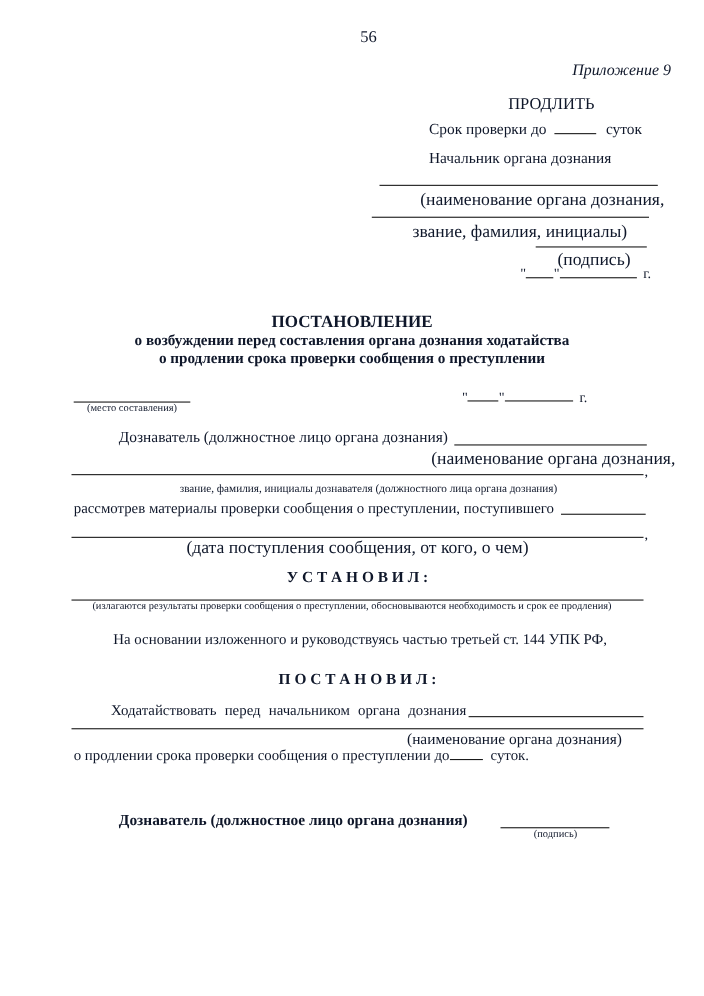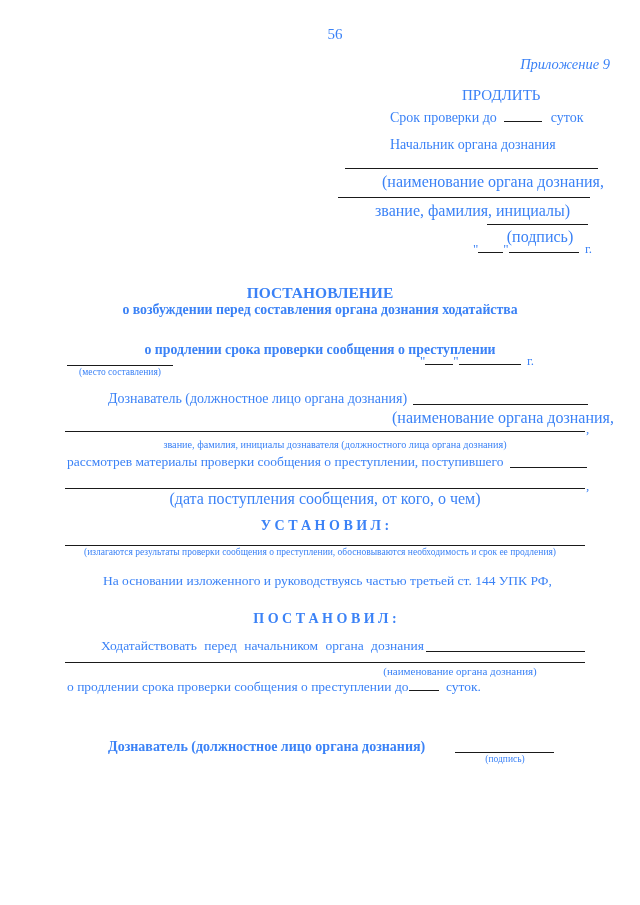--- a/index.html
+++ b/index.html
@@ -1,18 +1,18 @@
 <!DOCTYPE html>
 <html><head>
 <meta charset="utf-8">
 <style>
   html,body{margin:0;padding:0;background:#fff;}
   .page{
     position:relative;width:640px;height:905px;background:#ffffff;
-    font-family:"Liberation Serif", serif;color:#3b82f6;overflow:hidden;
+    font-family:"Liberation Serif", serif;color:#0f172a;overflow:hidden;
   }
   .abs{position:absolute;}
   .line{position:absolute;border-top:1px solid #1a1a1a;height:0;}
   .cap{font-size:16px;text-align:center;line-height:1.05;white-space:nowrap;}
   .blank{display:inline-block;border-bottom:1px solid #1a1a1a;height:12px;vertical-align:baseline;}
   .fillrow{display:flex;align-items:flex-end;}
   .fill{flex:1;border-bottom:1px solid #1a1a1a;height:0;margin:0 0 2px 6px;}
   .b{font-weight:bold;}
   .i{font-style:italic;}
   .ctr{text-align:center;}
@@ -46,21 +46,21 @@
   <div class="line" style="left:487px;top:224px;width:101px;"></div>
   <div class="abs cap" style="left:495px;top:229px;width:90px;">(подпись)</div>
 
   <div class="abs nw" style="left:473px;top:240px;font-size:13px;">
     <span>"</span><span class="blank" style="width:25px;"></span><span>"</span><span class="blank" style="width:70px;"></span>
     <span style="margin-left:3px;">г.</span>
   </div>
 
   <div class="abs b ctr" style="left:60px;top:284px;width:520px;font-size:15.5px;">ПОСТАНОВЛЕНИЕ</div>
   <div class="abs b ctr" style="left:60px;top:302px;width:520px;font-size:13.8px;">о возбуждении перед составления органа дознания ходатайства</div>
-  <div class="abs b ctr" style="left:60px;top:318px;width:520px;font-size:13.8px;margin-top:24px;">о продлении срока проверки сообщения о преступлении</div>
+  <div class="abs b ctr" style="left:60px;top:318px;width:520px;font-size:13.8px;">о продлении срока проверки сообщения о преступлении</div>
 
   <div class="line" style="left:67px;top:365px;width:106px;"></div>
   <div class="abs cap" style="left:60px;top:368px;width:120px;font-size:9.5px;">(место составления)</div>
 
   <div class="abs nw" style="left:420px;top:352px;font-size:13px;">
     <span>"</span><span class="blank" style="width:28px;"></span><span>"</span><span class="blank" style="width:62px;"></span>
     <span style="margin-left:3px;">г.</span>
   </div>
 
   <div class="abs fillrow" style="left:108px;top:391px;width:480px;font-size:14px;">
@@ -90,21 +90,21 @@
   <div class="abs nw" style="left:103px;top:573px;font-size:13.5px;">На основании изложенного и руководствуясь частью третьей ст. 144 УПК РФ,</div>
 
   <div class="abs b ctr" style="left:65px;top:611px;width:520px;font-size:14px;">П О С Т А Н О В И Л :</div>
 
   <div class="abs fillrow" style="left:101px;top:638px;width:484px;font-size:13.5px;">
     <span class="nw" style="word-spacing:4px;">Ходатайствовать перед начальником органа дознания</span>
     <span class="fill" style="margin-left:2px;"></span>
   </div>
 
   <div class="line" style="left:65px;top:662px;width:520px;"></div>
-  <div class="abs cap" style="left:370px;top:666px;width:180px;font-size:11px;">(наименование органа дознания)</div>
+  <div class="abs cap" style="left:370px;top:666px;width:180px;font-size:14px;">(наименование органа дознания)</div>
 
   <div class="abs nw" style="left:67px;top:678px;font-size:13.5px;">
     <span>о продлении срока проверки сообщения о преступлении до</span><span class="blank" style="width:30px;"></span>
     <span style="margin-left:4px;">суток.</span>
   </div>
 
   <div class="abs b nw" style="left:108px;top:739px;font-size:14px;">Дознаватель (должностное лицо органа дознания)</div>
   <div class="line" style="left:455px;top:752px;width:99px;"></div>
   <div class="abs cap" style="left:462px;top:755px;width:86px;font-size:9.5px;">(подпись)</div>
 

